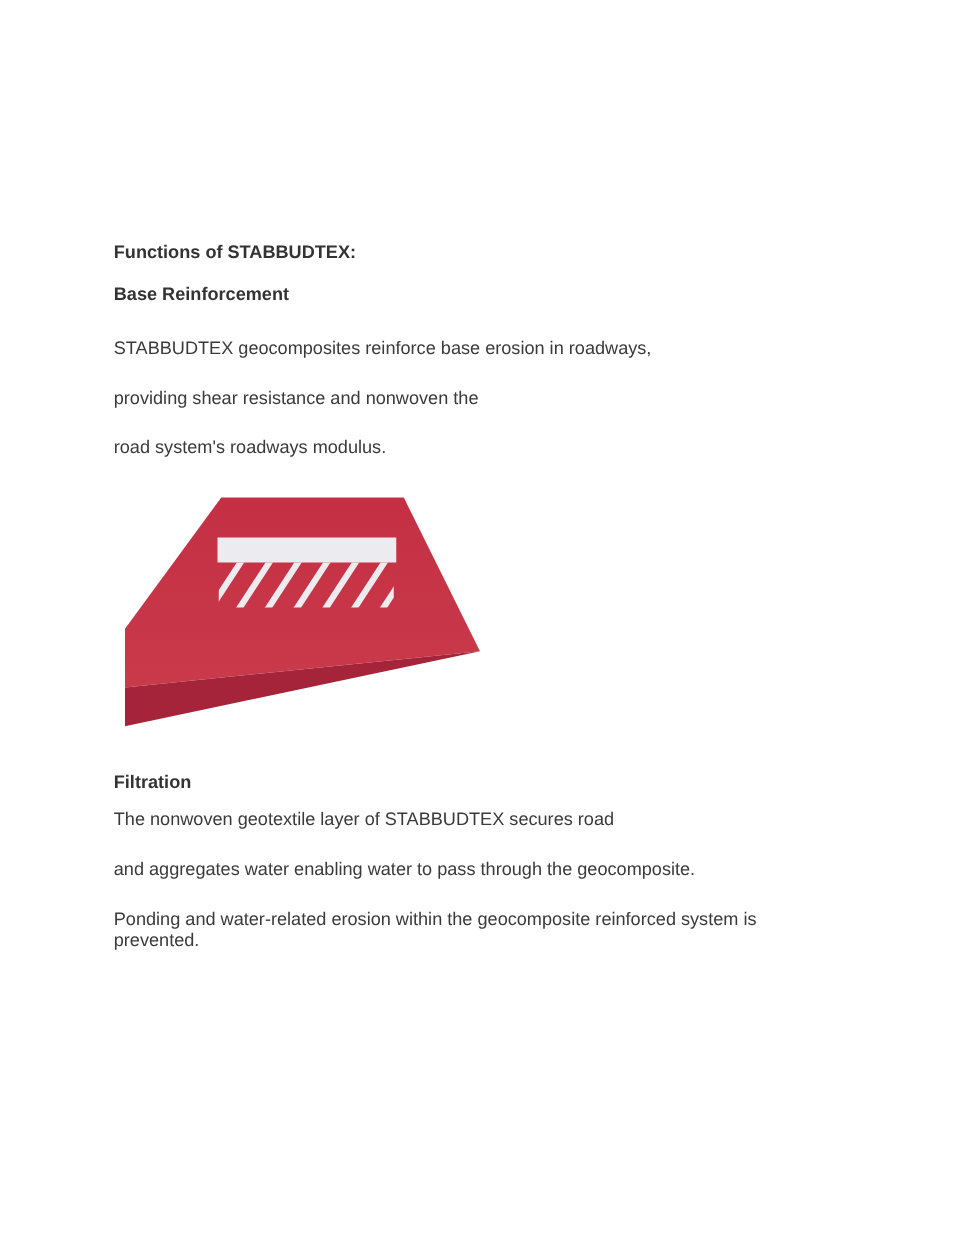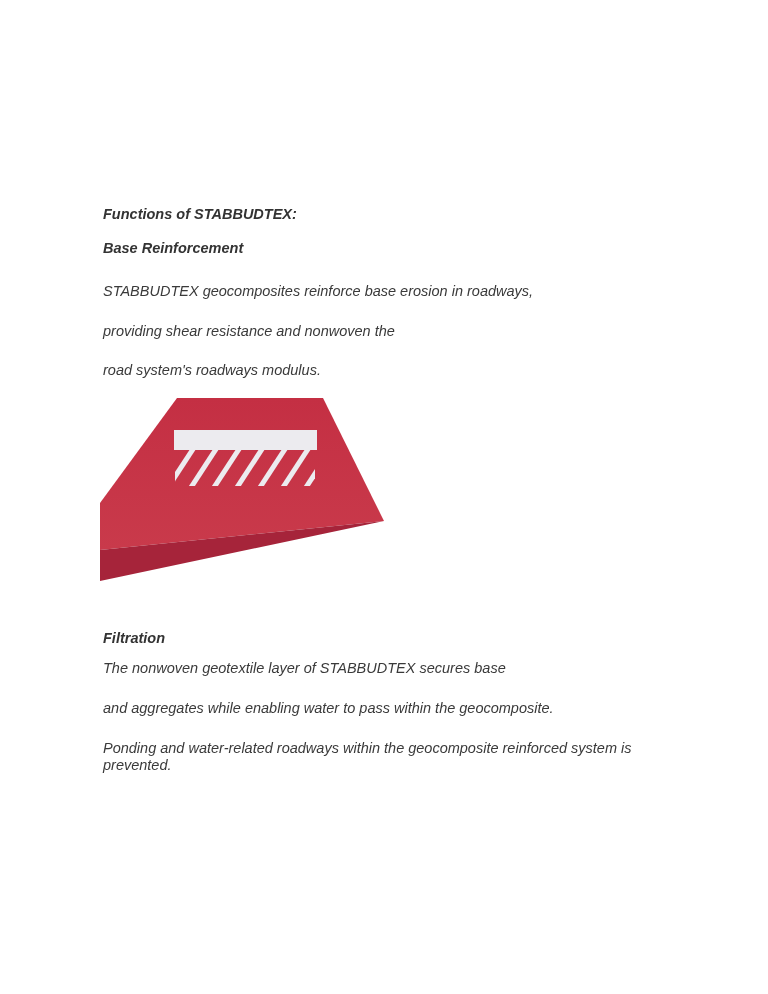--- a/index.html
+++ b/index.html
@@ -14,22 +14,21 @@
       overflow: hidden;
       font-family: "Liberation Sans", sans-serif;
       color: #3a3a3a;
     }
     .text {
       position: absolute;
       left: 91px;
       font-size: 14.5px;
       line-height: 17px;
       white-space: nowrap;
-      margin: 12px;
-      font-style: italic;
+      margin: 0;
     }
     .bold {
       font-weight: bold;
       color: #333333;
     }
     .wrap {
       white-space: normal;
       width: 560px;
     }
     #figure {
@@ -72,15 +71,15 @@
     <line x1="211" y1="492" x2="241" y2="446"></line>
     <line x1="234" y1="492" x2="264" y2="446"></line>
     <line x1="257" y1="492" x2="287" y2="446"></line>
     <line x1="280" y1="492" x2="310" y2="446"></line>
     <line x1="303" y1="492" x2="333" y2="446"></line>
   </g>
 </svg>
 
 <h2 class="text bold" style="top:618px;">Filtration</h2>
 
-<p class="text" style="top:648px;">The nonwoven geotextile layer of STABBUDTEX secures base</p>
-<p class="text" style="top:688px;">and aggregates while enabling water to pass within the geocomposite.</p>
-<p class="text wrap" style="top:728px;">Ponding and water-related roadways within the geocomposite reinforced system is prevented.</p>
+<p class="text" style="top:648px;">The nonwoven geotextile layer of STABBUDTEX secures road</p>
+<p class="text" style="top:688px;">and aggregates water enabling water to pass through the geocomposite.</p>
+<p class="text wrap" style="top:728px;">Ponding and water-related erosion within the geocomposite reinforced system is prevented.</p>
 
 </body></html>

